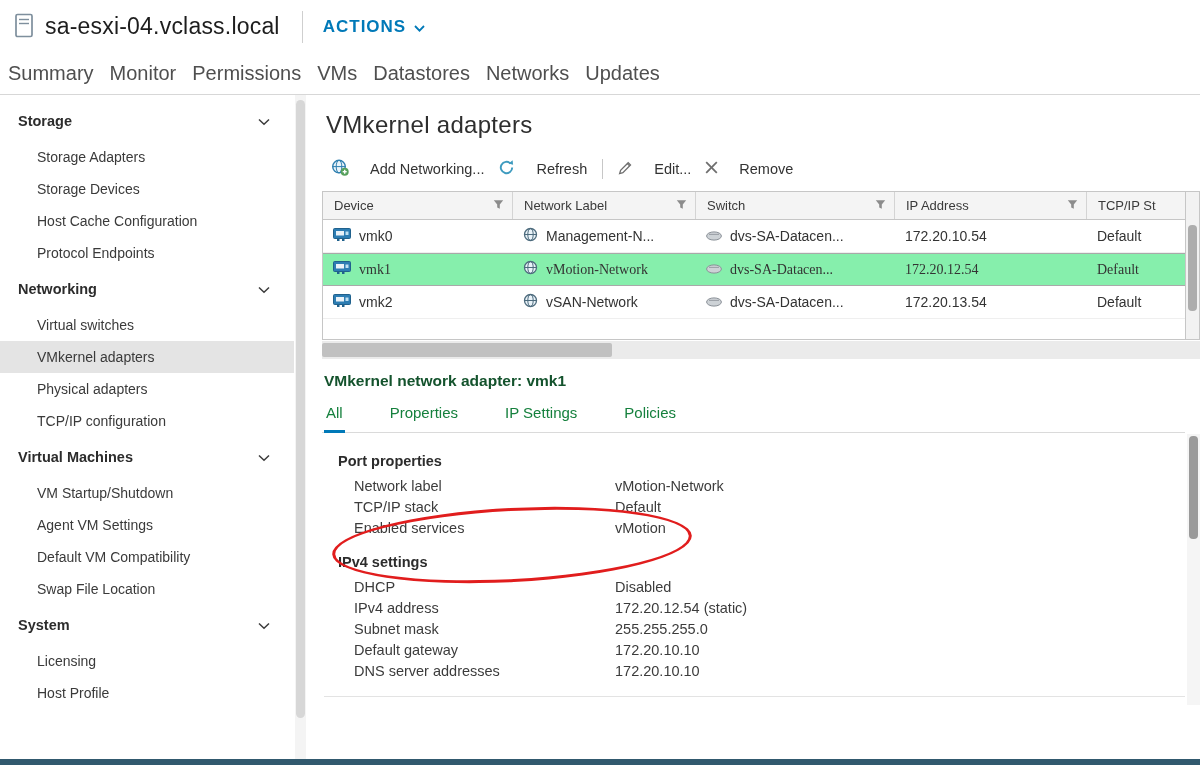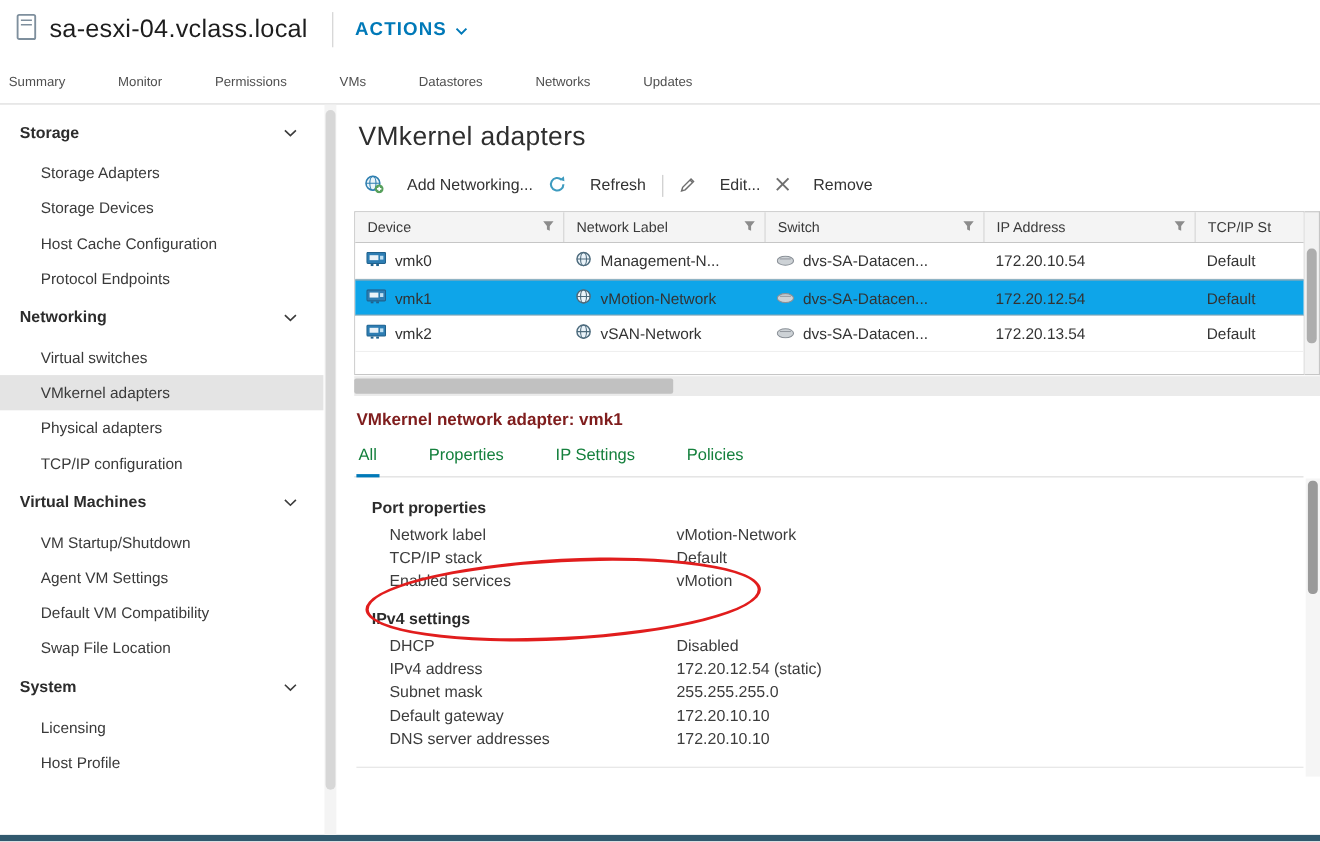--- a/index.html
+++ b/index.html
@@ -11,21 +11,21 @@
   
   .hdr { height:53px; display:flex; align-items:center; padding:0 14px; flex:0 0 auto; }
   .host-icon { margin-right:11px; margin-top:2px; }
   .hdr-title { font-size:23px; color:#1d1d1d; letter-spacing:.2px; white-space:nowrap; }
   .hdr-divider { width:1px; height:32px; background:#cfcfcf; margin:0 20px 0 22px; }
   .actions-btn { display:flex; align-items:center; gap:8px; color:#0079b8; font-size:17px;
                  font-weight:700; letter-spacing:1px; cursor:pointer; }
 
   
   .tabbar { height:42px; display:flex; align-items:stretch; border-bottom:1px solid #d7d7d7; flex:0 0 auto; }
-  .tab { display:flex; align-items:center; padding:0 24px; font-size:12px; color:#4f4f4f;
+  .tab { display:flex; align-items:center; padding:0 8px; font-size:20px; color:#4f4f4f;
          position:relative; cursor:pointer; white-space:nowrap; }
   .tab:first-child { padding-left:8px; }
   .tab.active { color:#262626; }
   .tab.active::after { content:""; position:absolute; left:12px; right:12px; bottom:0; height:3px; background:#0079b8; }
 
   
   .body { flex:1 1 auto; display:flex; overflow:hidden; }
 
   
   .sidebar { width:306px; flex:0 0 auto; position:relative; overflow:hidden; padding-top:6px; }
@@ -46,38 +46,38 @@
   .tb-sep { width:1px; height:20px; background:#c7c7c7; margin:0 8px; }
 
   
   .table-area { display:flex; }
   .grid { flex:1 1 auto; border:1px solid #c6c6c6; background:#fff; }
   .hrow { display:flex; background:#f4f4f4; border-bottom:1px solid #c6c6c6; height:28px; }
   .hcell { display:flex; align-items:center; justify-content:space-between; padding:0 8px 0 11px;
            font-size:13px; color:#3a3a3a; border-right:1px solid #d4d4d4; overflow:hidden; cursor:pointer; }
   .hcell:last-child { border-right:none; }
   .drow { display:flex; height:33px; background:#fff; border-bottom:1px solid #efefef; cursor:pointer; }
-  .drow.selected { background:#0ea5e9; border-top:1px solid #a9a9a9; border-bottom:1px solid #a9a9a9; }
+  .drow.selected { background:#86efac; border-top:1px solid #a9a9a9; border-bottom:1px solid #a9a9a9;font-family:Liberation Serif, serif; }
   .drow.filler { height:20px; border-bottom:none; cursor:default; }
   .dcell { display:flex; align-items:center; gap:8px; padding:0 10px; font-size:14px; color:#333;
            overflow:hidden; white-space:nowrap; }
   .c-device { width:190px; flex:0 0 auto; }
   .c-network { width:183px; flex:0 0 auto; }
   .c-switch { width:199px; flex:0 0 auto; }
   .c-ip { width:192px; flex:0 0 auto; }
   .c-tcpip { flex:1 1 auto; }
   .tb-vscroll { width:14px; flex:0 0 auto; background:#f2f2f2; border:1px solid #c6c6c6; border-left:none; position:relative; }
   .tb-vthumb { position:absolute; left:2px; top:33px; width:9px; height:86px; background:#adadad; border-radius:4px; }
 
   .hscroll { height:18px; background:#ebebeb; position:relative; margin-top:1px; }
   .hthumb { position:absolute; left:0; top:2px; height:14px; width:290px; background:#c1c1c1; border-radius:2px; }
 
   
   .detail { margin-top:13px; padding-right:15px; position:relative; }
-  .detail-title { font-size:15.5px; font-weight:700; color:#7f1d1d; margin:4px 0 0 2px; }
+  .detail-title { font-size:15.5px; font-weight:700; color:#14532d; margin:4px 0 0 2px; }
   .detail-tabs { display:flex; border-bottom:1px solid #dadada; margin-top:5px; }
   .dtab { font-size:15px; color:#15803d; padding:9px 2px 11px; margin-right:43px; position:relative; cursor:pointer; }
   .dtab:first-child { margin-left:2px; }
   .dtab.active::after { content:""; position:absolute; left:0; right:0; bottom:-1px; height:3px; background:#0079b8; }
   .detail-body { padding-top:16px; }
   .group-title { font-weight:700; font-size:14.5px; color:#2c2c2c; margin:4px 0 6px 16px; }
   .group-title.second { margin-top:16px; }
   .kv { display:flex; padding:2.5px 0 2.5px 32px; font-size:14.5px; }
   .kv .k { width:261px; flex:0 0 auto; color:#3c3c3c; }
   .kv .v { color:#3c3c3c; }

